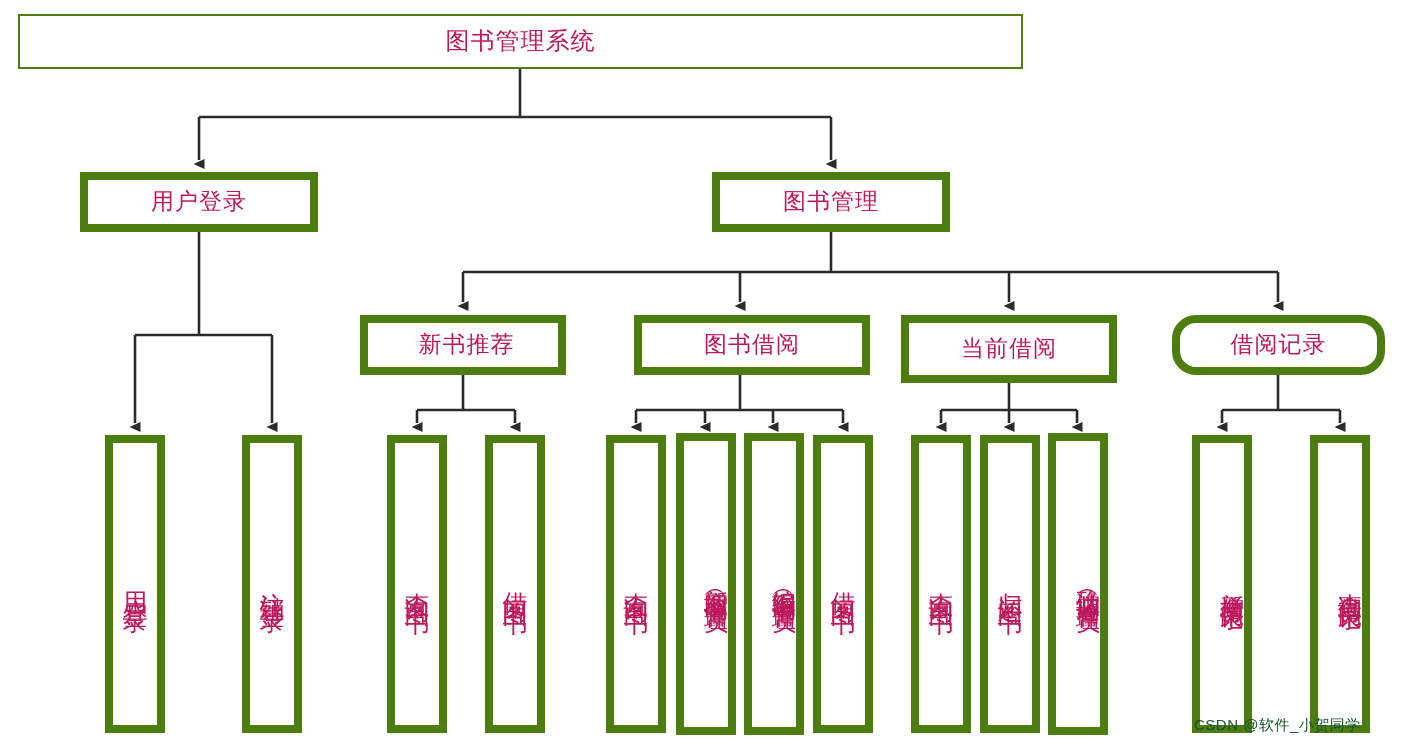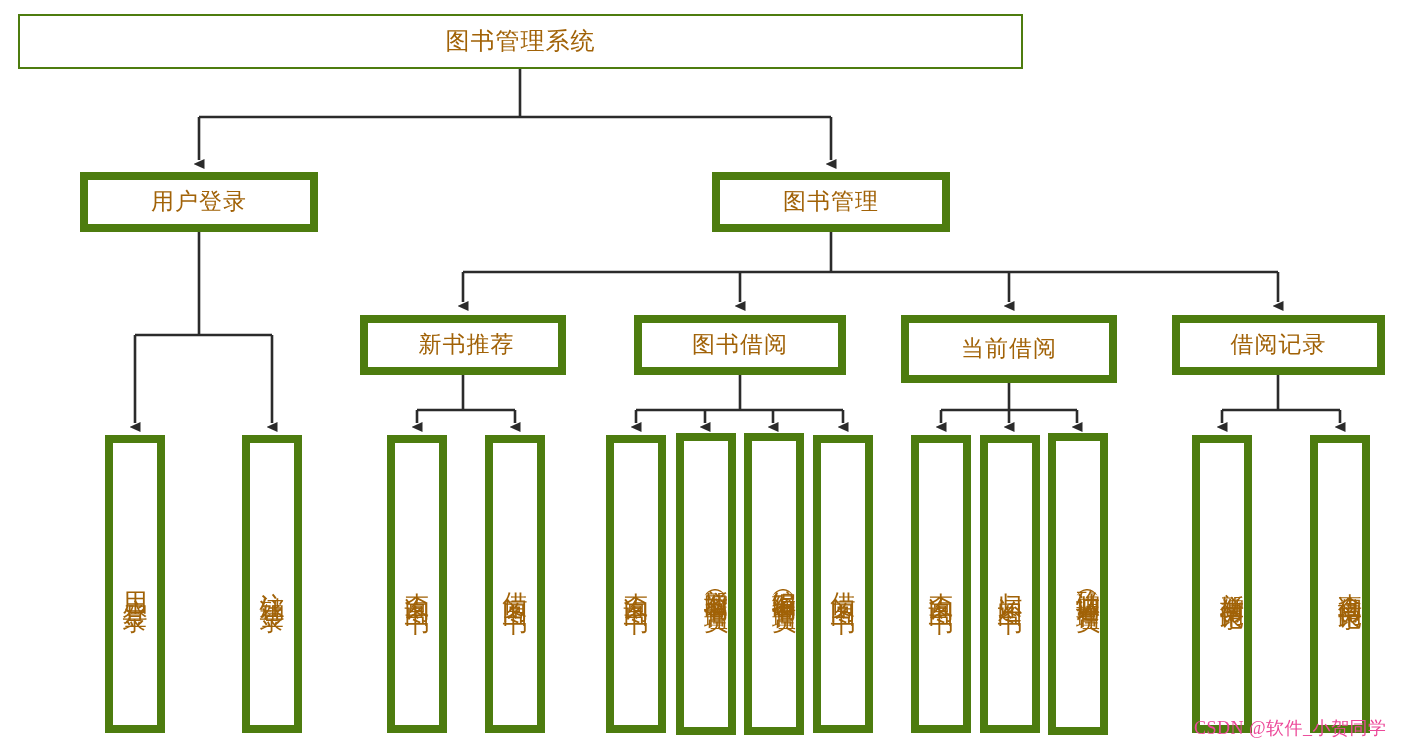--- a/index.html
+++ b/index.html
@@ -27,21 +27,21 @@
     pointer-events: none;
   }
   .node {
     position: absolute;
     box-sizing: border-box;
     background: #ffffff;
     border: 8px solid #4d7c0f;
     display: flex;
     align-items: center;
     justify-content: center;
-    color: #a16207;
+    color: #be185d;
   }
   .node.horiz {
     font-size: 23px;
     letter-spacing: 1px;
     line-height: 1.1;
   }
   .node.root {
     font-size: 24px;
     border-width: 2px;
   }
@@ -58,25 +58,25 @@
     white-space: nowrap;
   }
   .node.vert.tall {
     font-size: 24px;
     letter-spacing: 3px;
     align-items: flex-start;
     padding-top: 4px;
   }
   .watermark {
     position: absolute;
-    color: #ec4899;
-    font-size: 18px;
+    color: #14532d;
+    font-size: 15px;
     letter-spacing: 0.5px;
     white-space: nowrap;
-    font-family: Liberation Serif, serif;
+    font-family: Liberation Sans, sans-serif;
   }
 </style>
 </head>
 <body>
 
 <div id="canvas">
 
   <svg id="wires" viewBox="0 0 1405 747" xmlns="http://www.w3.org/2000/svg">
     <defs>
       <marker id="arrow" markerWidth="10" markerHeight="11" refX="1" refY="5.5" orient="auto" markerUnits="userSpaceOnUse">
@@ -126,23 +126,23 @@
       <path d="M1340,410 L1340,423" marker-end="url(#arrow)"></path>
     </g>
   </svg>
 
   <div class="node horiz root" style="left:18px; top:14px; width:1005px; height:55px;">图书管理系统</div>
 
   <div class="node horiz" style="left:80px; top:172px; width:238px; height:60px;">用户登录</div>
   <div class="node horiz" style="left:712px; top:172px; width:238px; height:60px;">图书管理</div>
 
   <div class="node horiz" style="left:360px; top:315px; width:206px; height:60px;padding-left:7px;">新书推荐</div>
-  <div class="node horiz" style="left:634px; top:315px; width:212px; height:60px;">图书借阅</div>
+  <div class="node horiz" style="left:634px; top:315px; width:236px; height:60px;">图书借阅</div>
   <div class="node horiz" style="left:901px; top:315px; width:216px; height:68px;">当前借阅</div>
-  <div class="node horiz" style="left:1172px; top:315px; width:213px; height:60px;">借阅记录</div>
+  <div class="node horiz" style="left:1172px; top:315px; width:213px; height:60px;border-radius:24px;">借阅记录</div>
 
   <div class="node vert" style="left:105px; top:435px; width:60px; height:298px;">用户登录</div>
   <div class="node vert" style="left:242px; top:435px; width:60px; height:298px;">注销登录</div>
 
   <div class="node vert" style="left:387px; top:435px; width:60px; height:298px;">查询图书</div>
   <div class="node vert" style="left:485px; top:435px; width:60px; height:298px;">借阅图书</div>
 
   <div class="node vert" style="left:606px; top:435px; width:60px; height:298px;">查询图书</div>
   <div class="node vert tall" style="left:676px; top:433px; width:60px; height:302px;">新增图书（管理员）</div>
   <div class="node vert tall" style="left:744px; top:433px; width:60px; height:302px;">编辑图书（管理员）</div>

